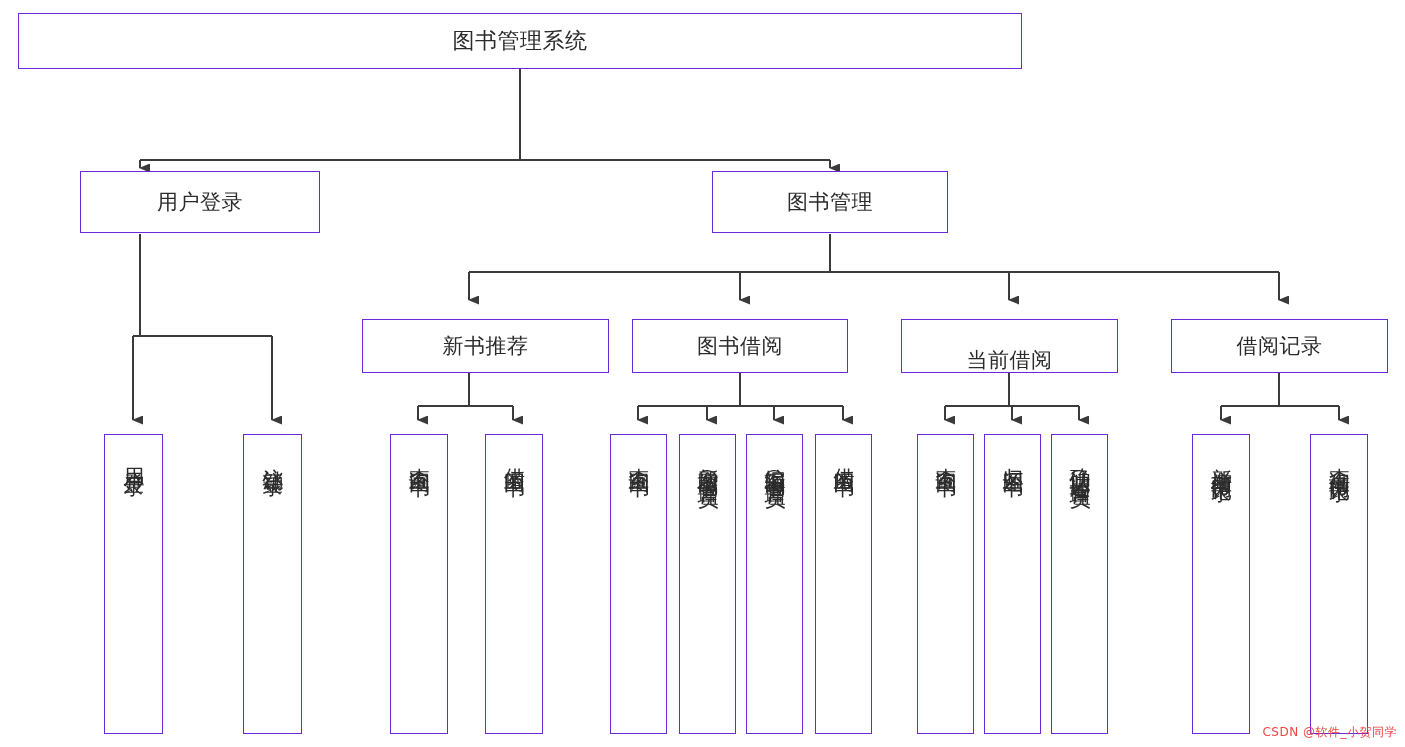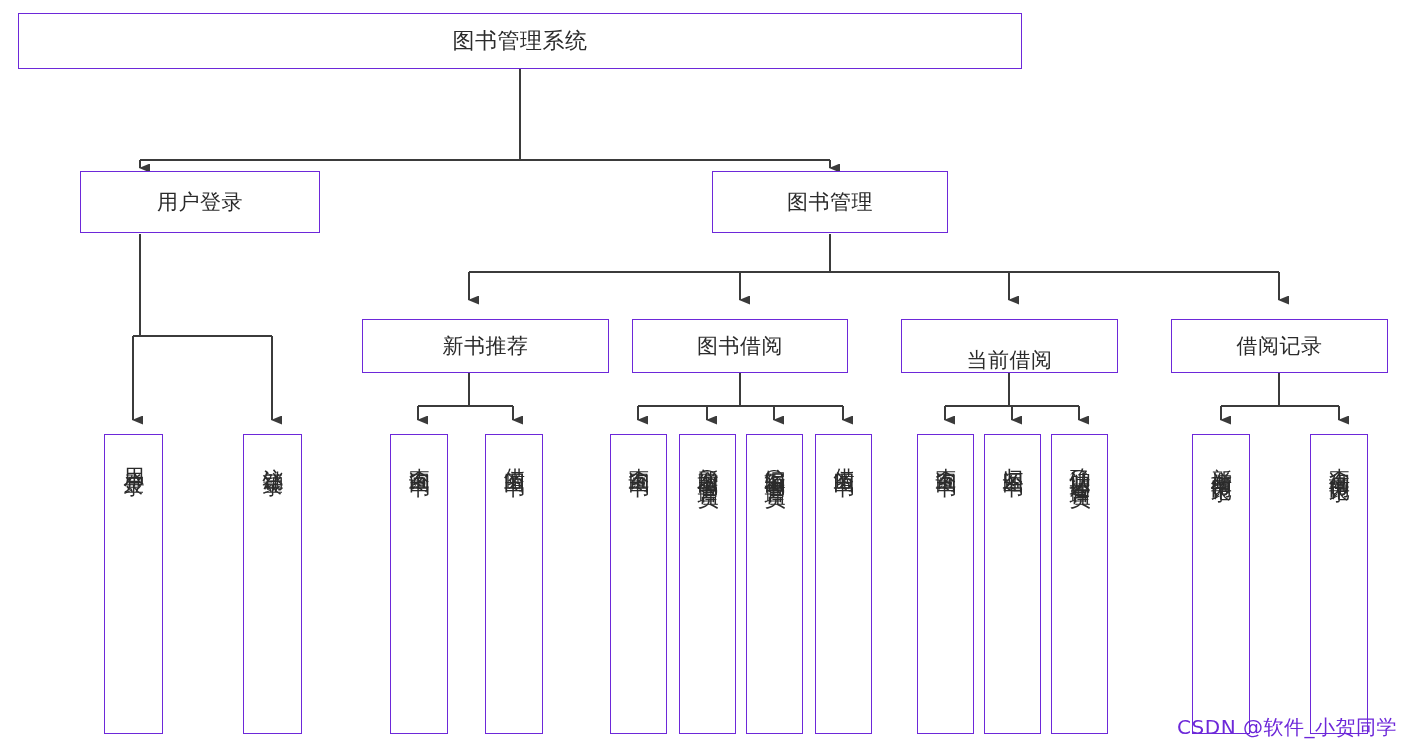--- a/index.html
+++ b/index.html
@@ -60,22 +60,22 @@
     font-size: 22px;
   }
   .node-box.level2 .node-label,
   .node-box.level3 .node-label {
     font-size: 21px;
   }
   #watermark {
     position: absolute;
     right: 8px;
     bottom: 6px;
-    font-size: 20px;
-    color: #6d28d9;
+    font-size: 12px;
+    color: #ef4444;
     letter-spacing: 0.5px;
     white-space: nowrap;
     z-index: 5;
     font-family: "DejaVu Sans", "Liberation Sans", sans-serif;
   }
 </style>
 </head>
 <body>
 
 <div id="diagram-root">

